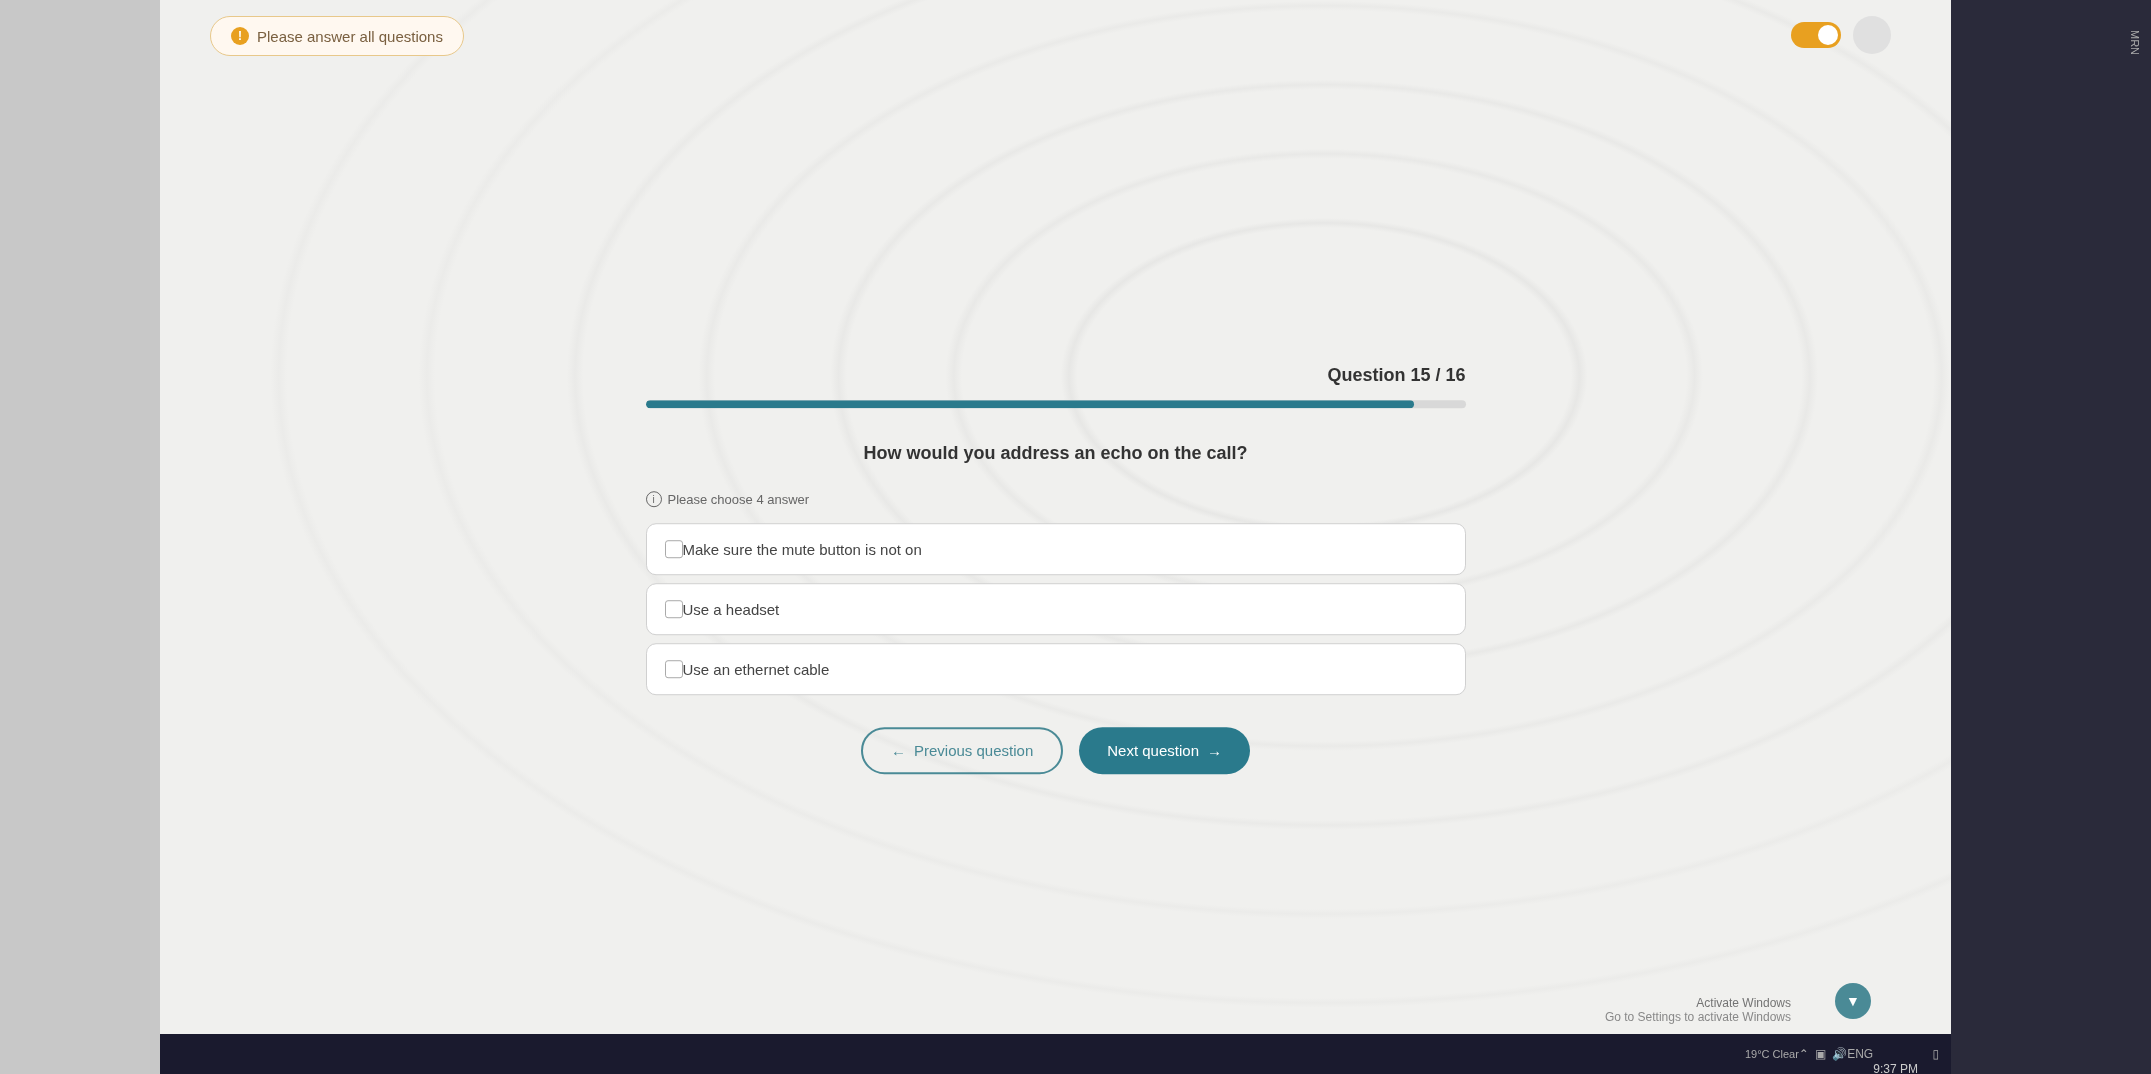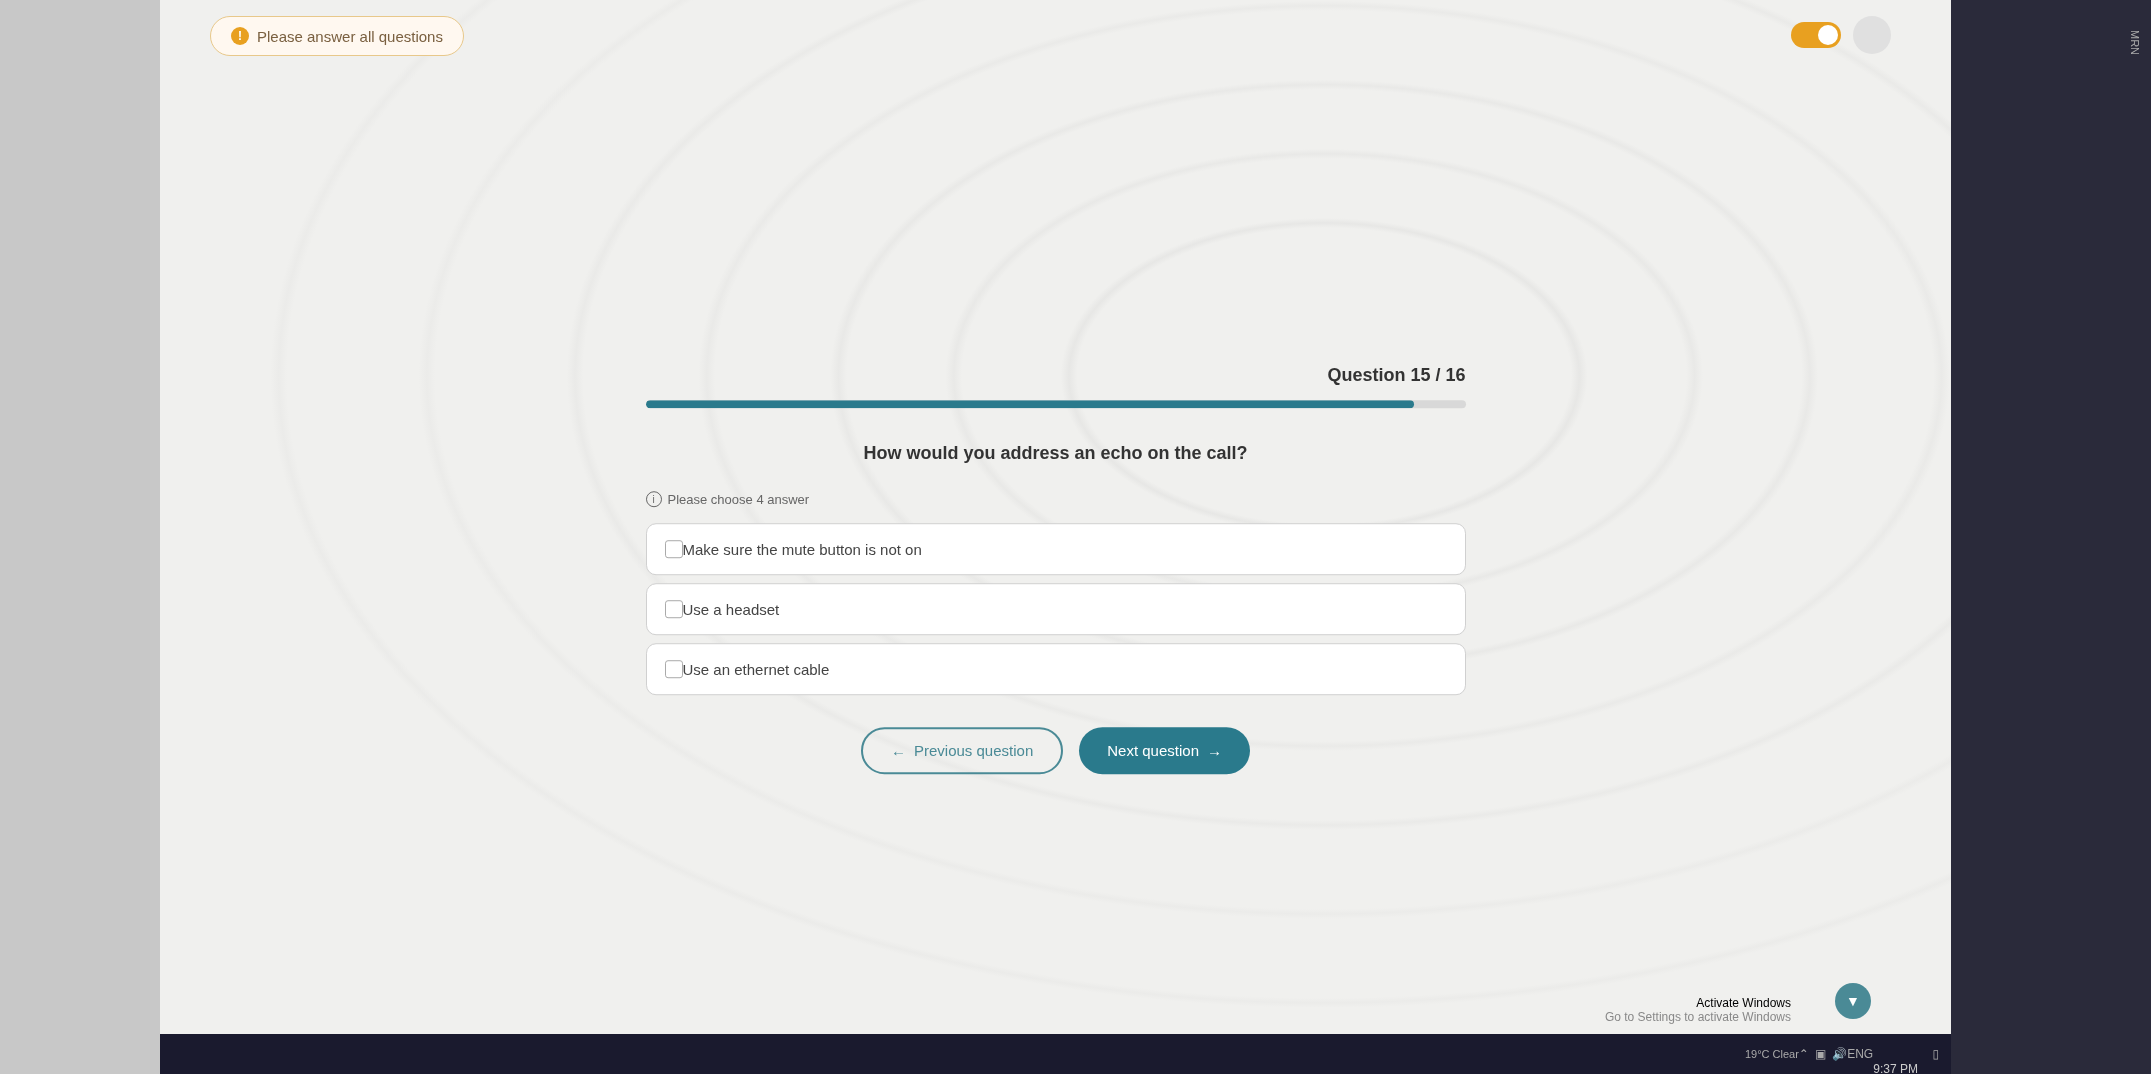--- a/index.html
+++ b/index.html
@@ -281,21 +281,21 @@
     .activate-windows {
       position: absolute;
       bottom: 50px;
       right: 160px;
       color: #888;
       font-size: 12px;
       text-align: right;
     }
 
     .activate-windows .title {
-      color: #000000;
+      color: #737373;
       font-weight: 500;
     }
 
     
     .scroll-down-btn {
       position: absolute;
       bottom: 55px;
       right: 80px;
       width: 36px;
       height: 36px;

